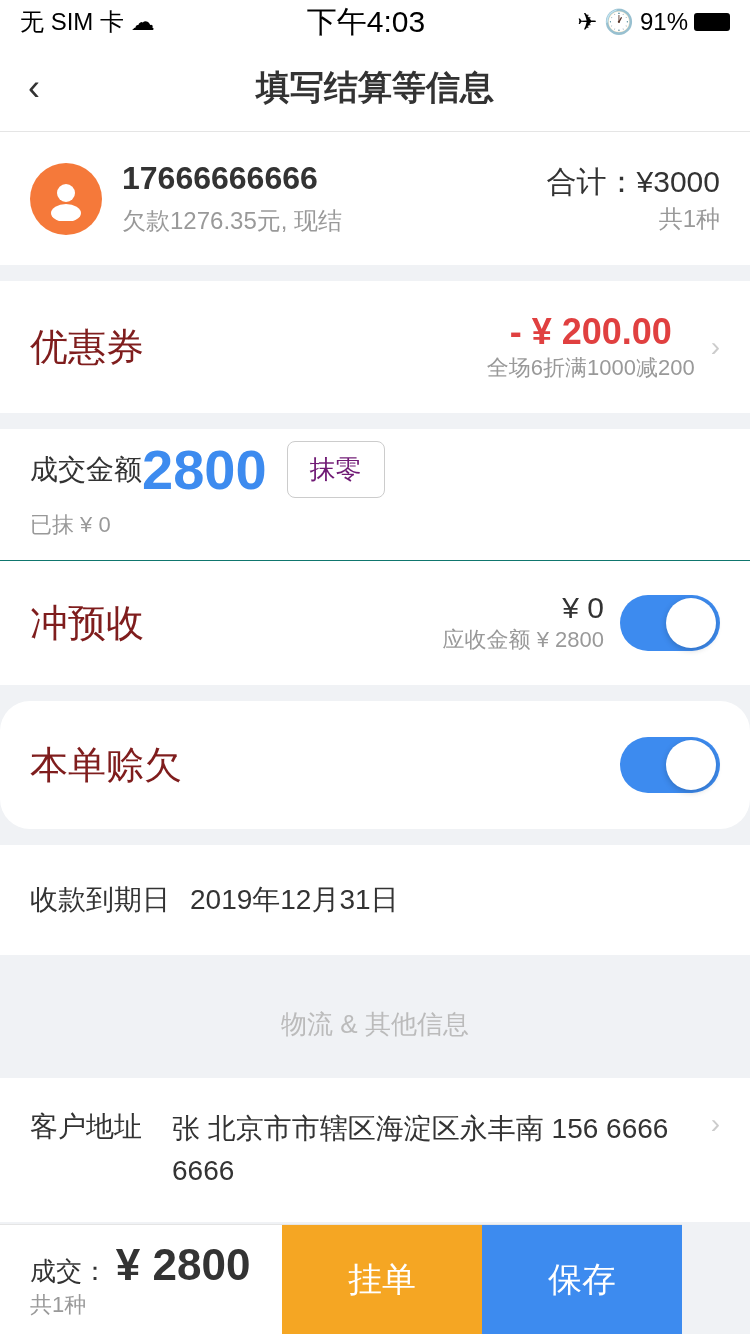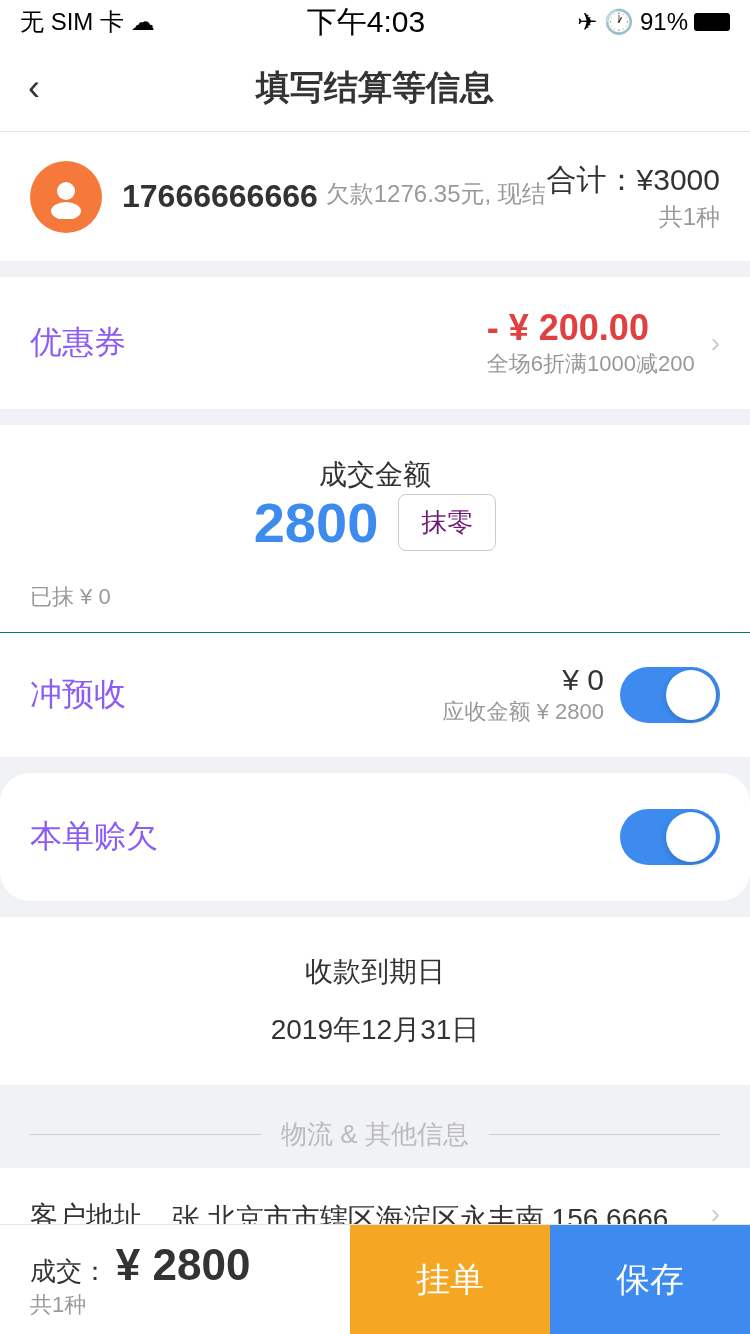--- a/index.html
+++ b/index.html
@@ -74,21 +74,21 @@
       display: flex;
       align-items: center;
       justify-content: center;
       flex-shrink: 0;
     }
     .avatar-icon {
       width: 44px;
       height: 44px;
       fill: #fff;
     }
-    .customer-info { display: flex; flex-direction: row; gap: 8px; }
+    .customer-info { display: flex; flex-direction: column; gap: 8px; }
     .customer-phone { font-size: 32px; font-weight: 600; color: #333; }
     .customer-note { font-size: 24px; color: #999; }
     .customer-right { text-align: right; }
     .total-amount { font-size: 30px; color: #333; font-weight: 500; }
     .total-count { font-size: 24px; color: #999; }
 
     
     .section {
       background: #fff;
       margin-bottom: 16px;
@@ -96,35 +96,34 @@
 
     .row {
       display: flex;
       align-items: center;
       justify-content: space-between;
       padding: 30px 30px;
       border-bottom: 1px solid #f0f0f0;
     }
     .row:last-child { border-bottom: none; }
 
-    .row-label { font-size: 32px; color: #8b5cf6; }
+    .row-label { font-size: 38px; color: #7f1d1d; }
     .row-right { display: flex; align-items: center; gap: 16px; }
 
-    .coupon-right { text-align: left; }
+    .coupon-right { text-align: center; }
     .coupon-amount { font-size: 36px; color: #e04040; font-weight: 600; }
     .coupon-desc { font-size: 22px; color: #999; }
 
     .chevron { color: #ccc; font-size: 28px; }
 
     
     .deal-row {
       display: flex;
       align-items: center;
-      padding: 31px 30px;
-      flex-direction: column;
+      padding: 12px 30px;
     }
     .deal-row-label { font-size: 28px; color: #333; }
     .deal-row-right { display: flex; align-items: center; gap: 20px; }
     .deal-amount-value { font-size: 56px; color: #3d8bef; font-weight: 600; line-height: 1; }
     .erase-btn {
       border: 1px solid #ccc;
       border-radius: 8px;
       padding: 10px 22px;
       font-size: 26px;
       color: #701a75;
@@ -169,33 +168,33 @@
     }
 
     
     .due-row {
       background: #fff;
       display: flex;
       align-items: center;
       padding: 36px 30px;
       gap: 20px;
       margin-bottom: 16px;
-      flex-direction: column;
     }
     .due-label { font-size: 28px; color: #333; }
     .due-value { font-size: 28px; color: #333; }
 
     
     .logistics-divider {
       background: #f0f2f5;
       display: flex;
       align-items: center;
       justify-content: center;
       padding: 16px 30px;
       gap: 20px;
+      flex-direction: column;
     }
     .divider-line {
       flex: 1;
       height: 1px;
       background: #ccc;
     }
     .divider-text {
       font-size: 26px;
       color: #bbb;
     }
@@ -210,21 +209,21 @@
       margin-bottom: 16px;
     }
     .address-label { font-size: 28px; color: #333; flex-shrink: 0; margin-right: 30px; }
     .address-value { font-size: 28px; color: #333; flex: 1; line-height: 1.5; }
 
     
     .footer {
       position: fixed;
       bottom: 0;
       left: 0;
-      width: 750px;
+      width: 682px;
       height: 110px;
       background: #fff;
       display: flex;
       align-items: center;
       border-top: 1px solid #e5e5e5;
     }
     .footer-info {
       padding: 0 30px;
       flex: 1;
     }

